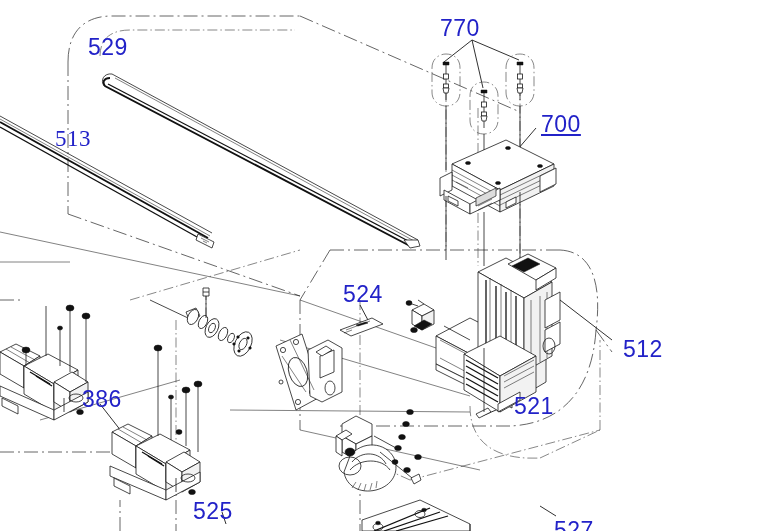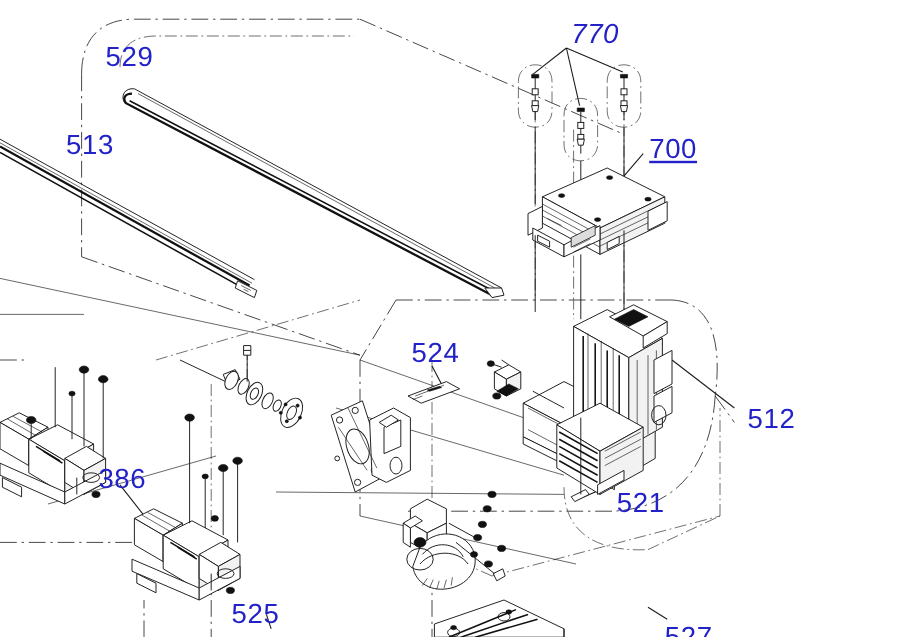--- a/index.html
+++ b/index.html
@@ -409,23 +409,23 @@
       <path class="ln" d="M 470,524 L 470,531"></path>
     </g>
 
     <path class="lead" d="M 556,516 L 540,506"></path>
 
     <path class="lead" d="M 222,512 L 226,524"></path>
 
   </svg>
 
   <div class="callout" style="left:88px;top:36px;">529</div>
-  <div class="callout" style="left:55px;top:109px;">513</div>
-  <div class="callout" style="left:476px;top:17px;font-style:italic;">770</div>
+  <div class="callout" style="left:55px;top:127px;font-family:Liberation Serif, serif;">513</div>
+  <div class="callout" style="left:440px;top:17px;">770</div>
   <div class="callout" style="left:541px;top:113px;text-decoration:underline;">700</div>
   <div class="callout" style="left:343px;top:283px;">524</div>
   <div class="callout" style="left:623px;top:338px;text-align:right;">512</div>
   <div class="callout" style="left:82px;top:388px;">386</div>
-  <div class="callout" style="left:514px;top:395px;margin-top:13px;">521</div>
+  <div class="callout" style="left:514px;top:395px;">521</div>
   <div class="callout" style="left:193px;top:500px;">525</div>
   <div class="callout" style="left:554px;top:519px;">527</div>
 
 </div>
 
 </body></html>

